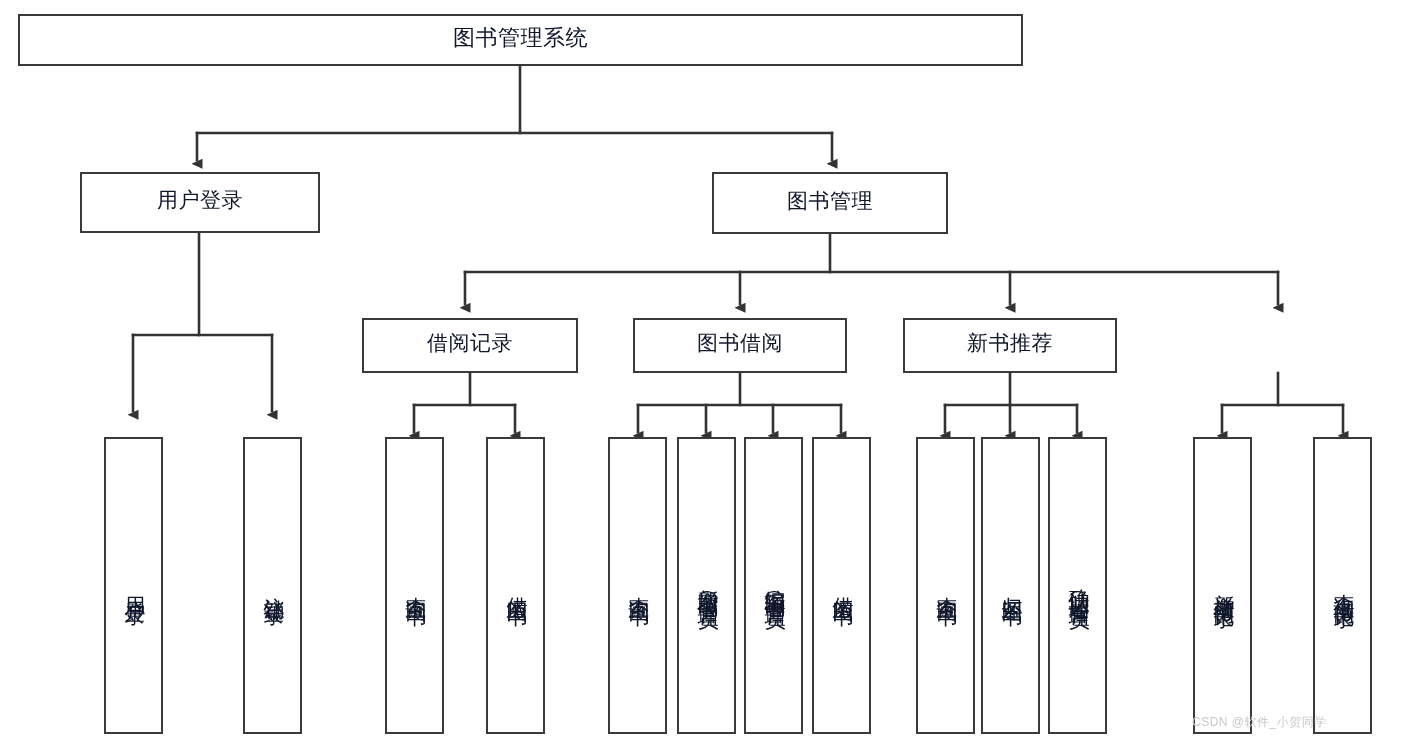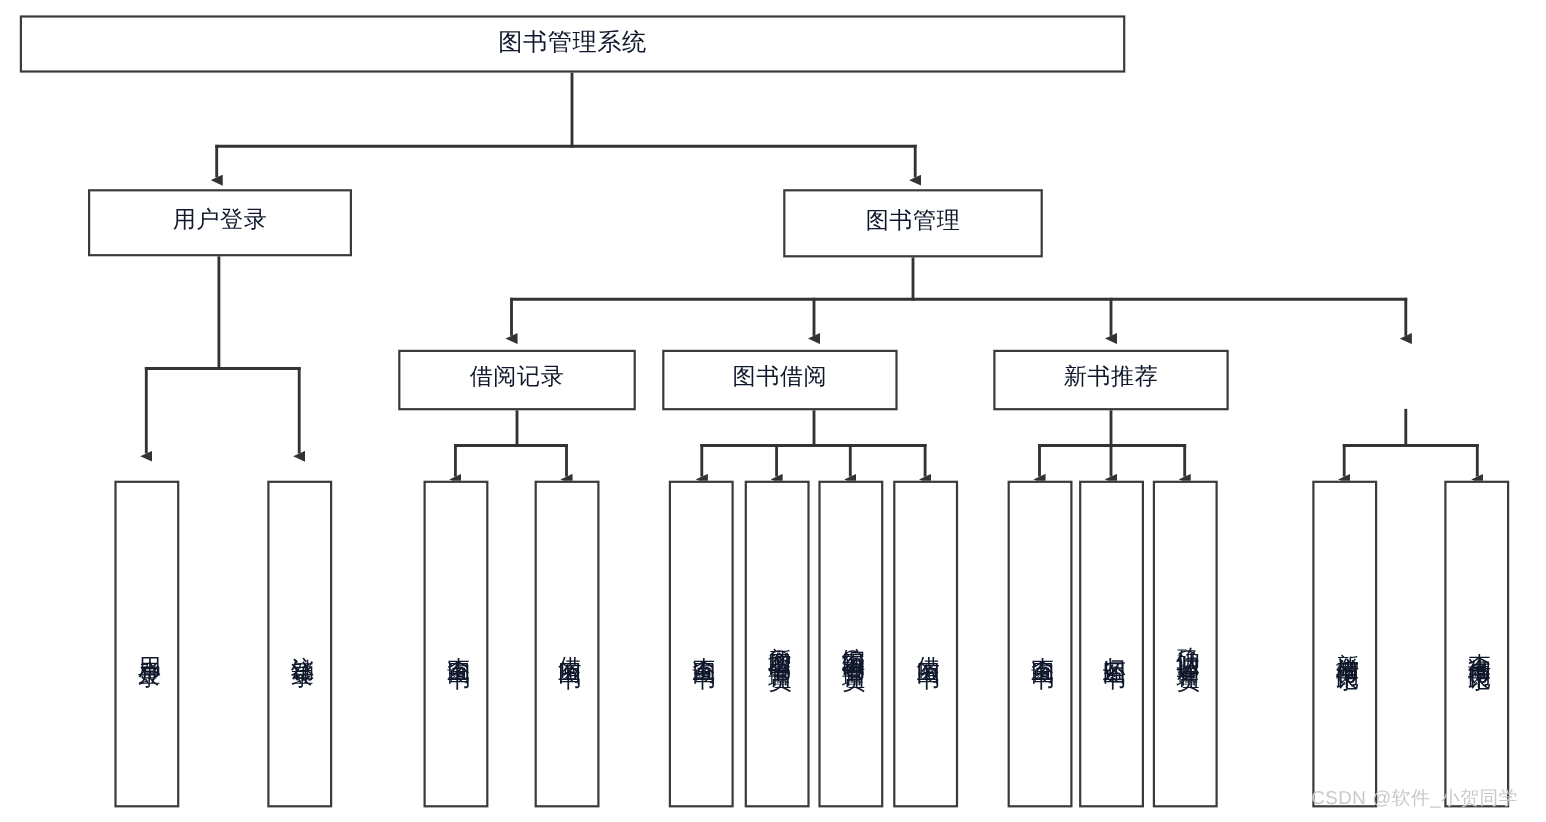--- a/index.html
+++ b/index.html
@@ -66,21 +66,21 @@
     letter-spacing: 3px;
     white-space: nowrap;
     height: 100%;
     display: flex;
     align-items: center;
     justify-content: center;
   }
   .watermark {
     position: absolute;
     color: #c9c9c9;
-    font-size: 17px;
+    font-size: 12px;
     letter-spacing: 0.5px;
     white-space: nowrap;
     z-index: 3;
     font-family: "Liberation Sans", "DejaVu Sans", sans-serif;
   }
 </style>
 </head>
 <body>
 
 <div id="canvas">
@@ -146,21 +146,21 @@
   </div>
 
   <div class="node horiz" style="left:712px; top:172px; width:236px; height:62px;">
     <span class="label">图书管理</span>
   </div>
 
   <div class="node horiz" style="left:362px; top:318px; width:216px; height:55px;">
     <span class="label">借阅记录</span>
   </div>
 
-  <div class="node horiz" style="left:602px; top:318px; width:214px; height:55px;">
+  <div class="node horiz" style="left:633px; top:318px; width:214px; height:55px;">
     <span class="label">图书借阅</span>
   </div>
 
   <div class="node horiz" style="left:903px; top:318px; width:214px; height:55px;">
     <span class="label">新书推荐</span>
   </div>
 
 
   <div class="node vert" style="left:104px; top:437px; width:59px; height:297px;">
     <span class="label">用户登录</span>

